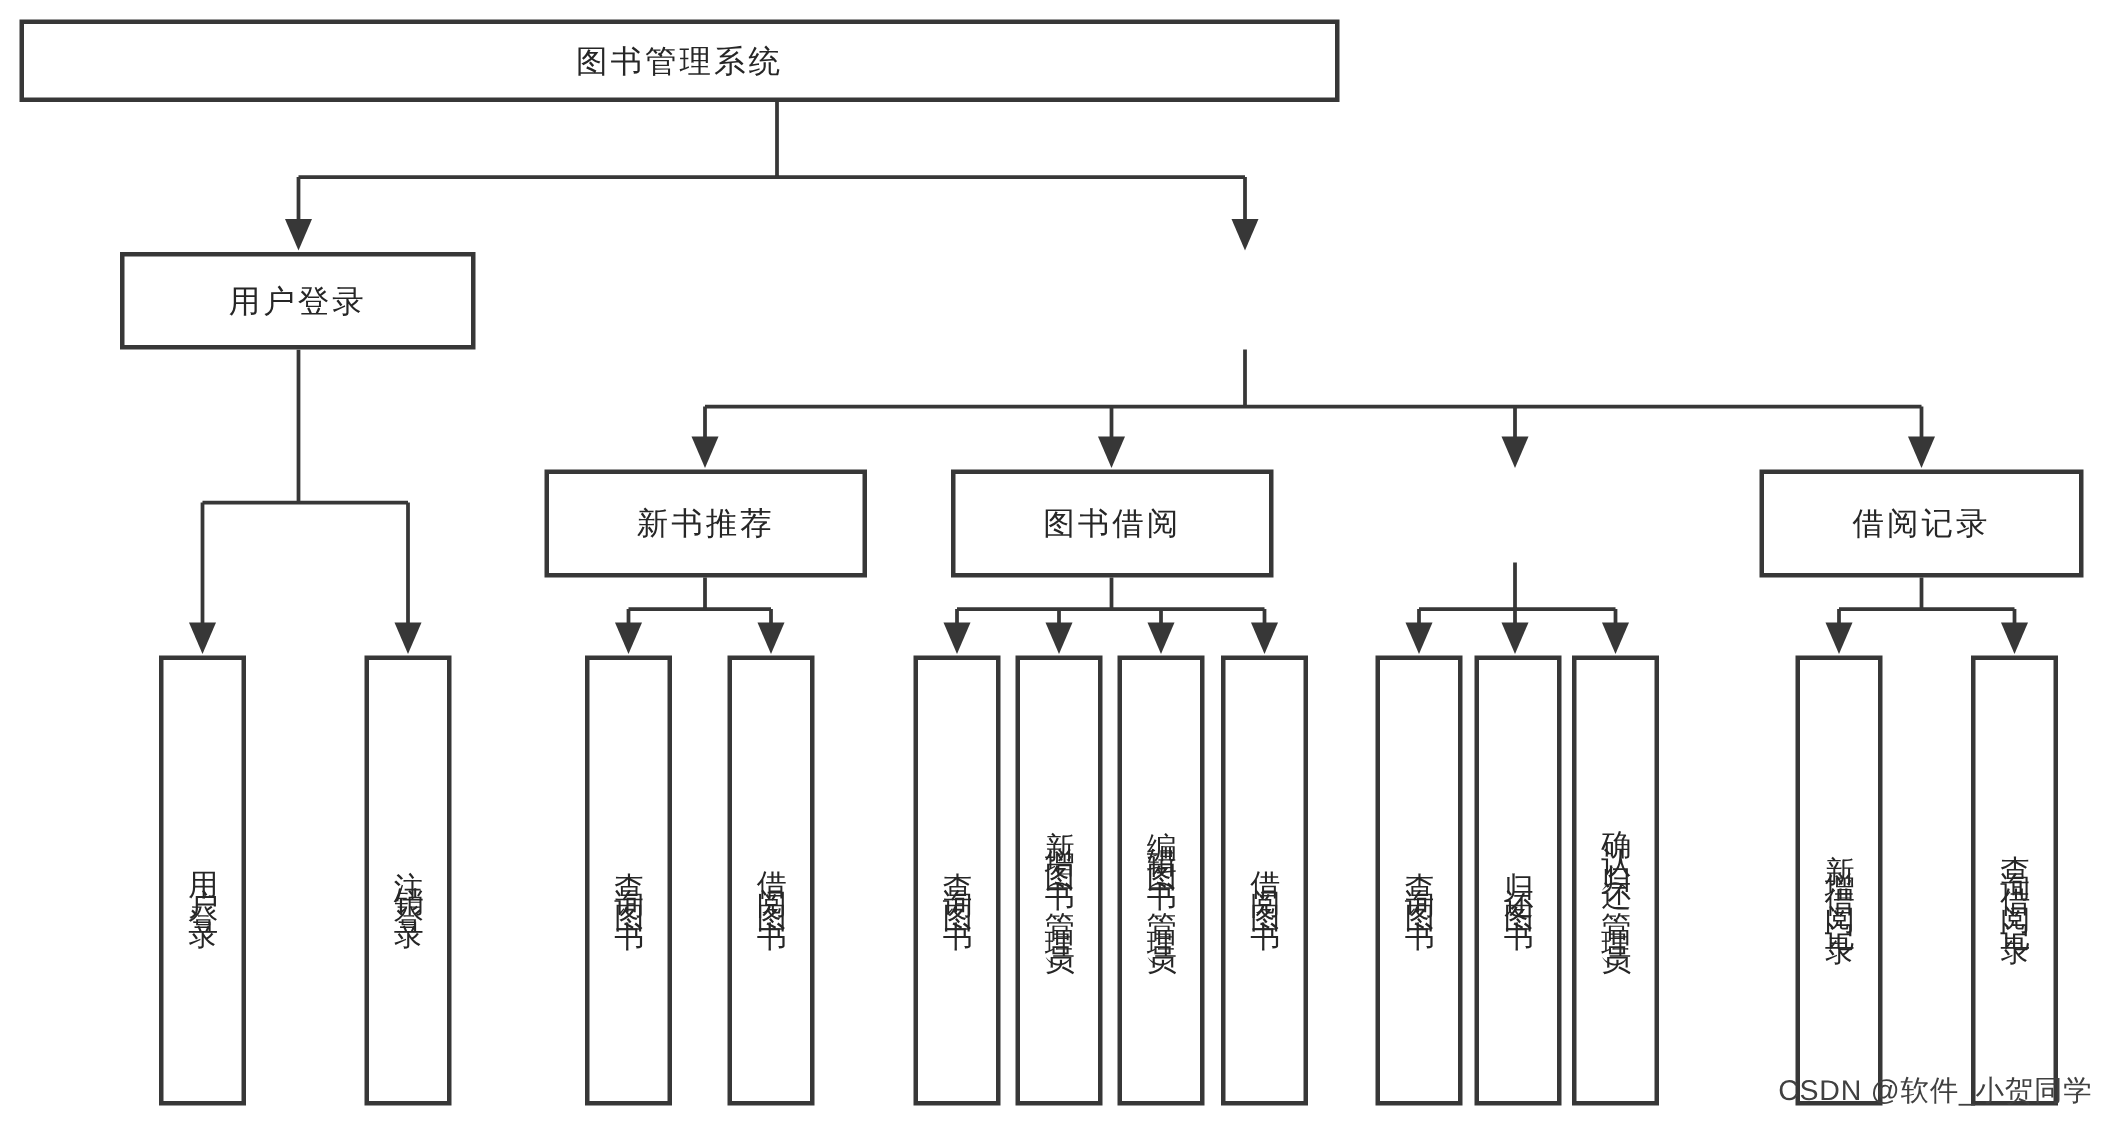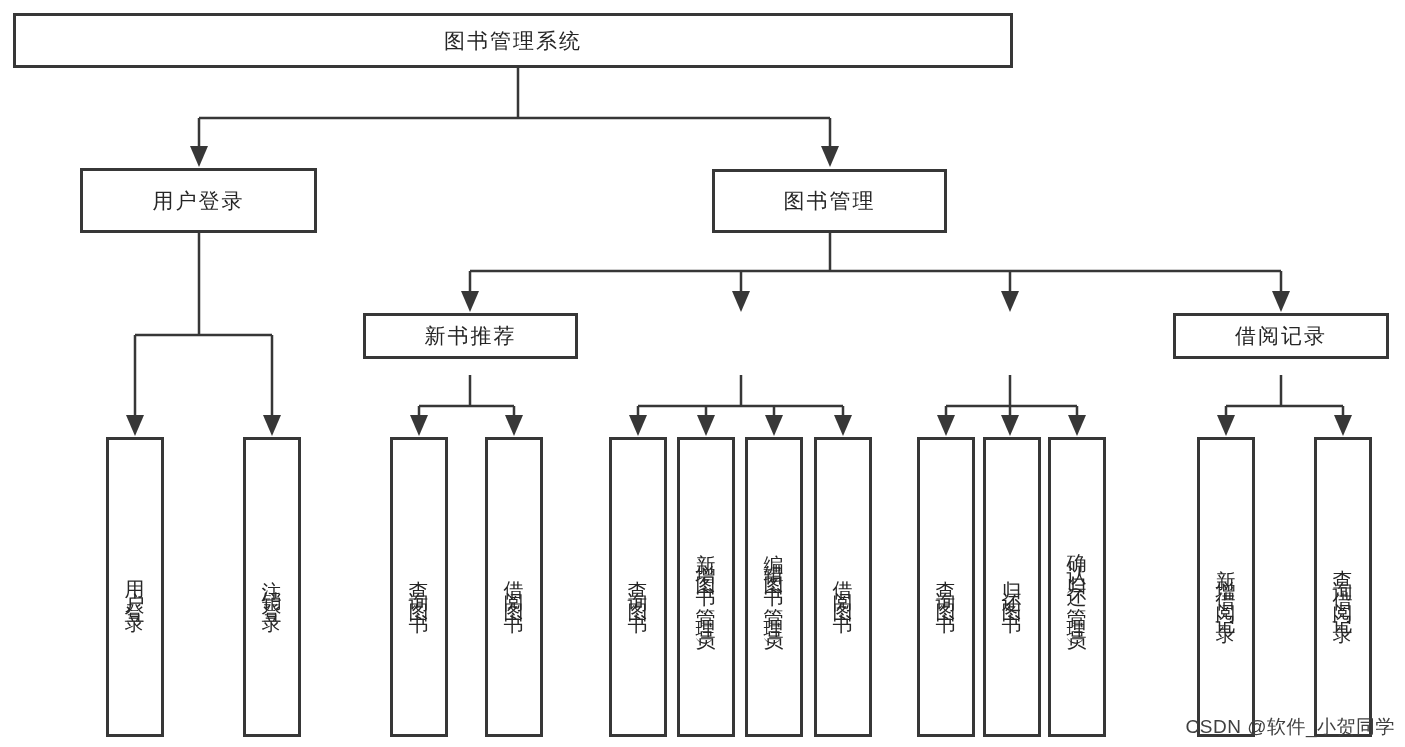--- a/index.html
+++ b/index.html
@@ -25,24 +25,24 @@
     align-items: center;
     justify-content: center;
     color: #262626;
   }
   .hnode span {
     font-size: 21px;
     letter-spacing: 2px;
     white-space: nowrap;
     color: #262626;
   }
-  .root  { left: 13px;   top: 13px;  width: 1000px; height: 55px; }
+  .root  { left: 13px;   top: 13px;  width: 880px; height: 55px; }
   .l2a   { left: 80px;   top: 168px; width: 237px;  height: 65px; }
   .l2b   { left: 712px;  top: 169px; width: 235px;  height: 64px; }
-  .l3    { top: 313px; height: 46px; }
+  .l3    { top: 313px; height: 72px; }
   .l3a   { left: 363px;  width: 215px; }
   .l3b   { left: 634px;  width: 215px; }
   .l3c   { left: 903px;  width: 215px; }
   .l3d   { left: 1173px; width: 216px; }
   .leaf  { top: 437px; width: 58px; height: 300px; }
   .leaf span {
     writing-mode: vertical-rl;
     text-orientation: mixed;
     font-size: 20px;
     line-height: 1;
@@ -112,26 +112,26 @@
     </g>
   </svg>
 
   <div class="node hnode root">
     <span>图书管理系统</span>
   </div>
 
   <div class="node hnode l2a">
     <span>用户登录</span>
   </div>
-  <div class="node hnode l2b">
-    <span>图书管理</span>
-  </div>
 
   <div class="node hnode l3 l3a">
     <span>新书推荐</span>
+  </div>
+  <div class="node hnode l3 l3b">
+    <span>图书借阅</span>
   </div>
   <div class="node hnode l3 l3d">
     <span>借阅记录</span>
   </div>
 
   <div class="node leaf lf0">
     <span>用户登录</span>
   </div>
   <div class="node leaf lf1">
     <span>注销登录</span>

